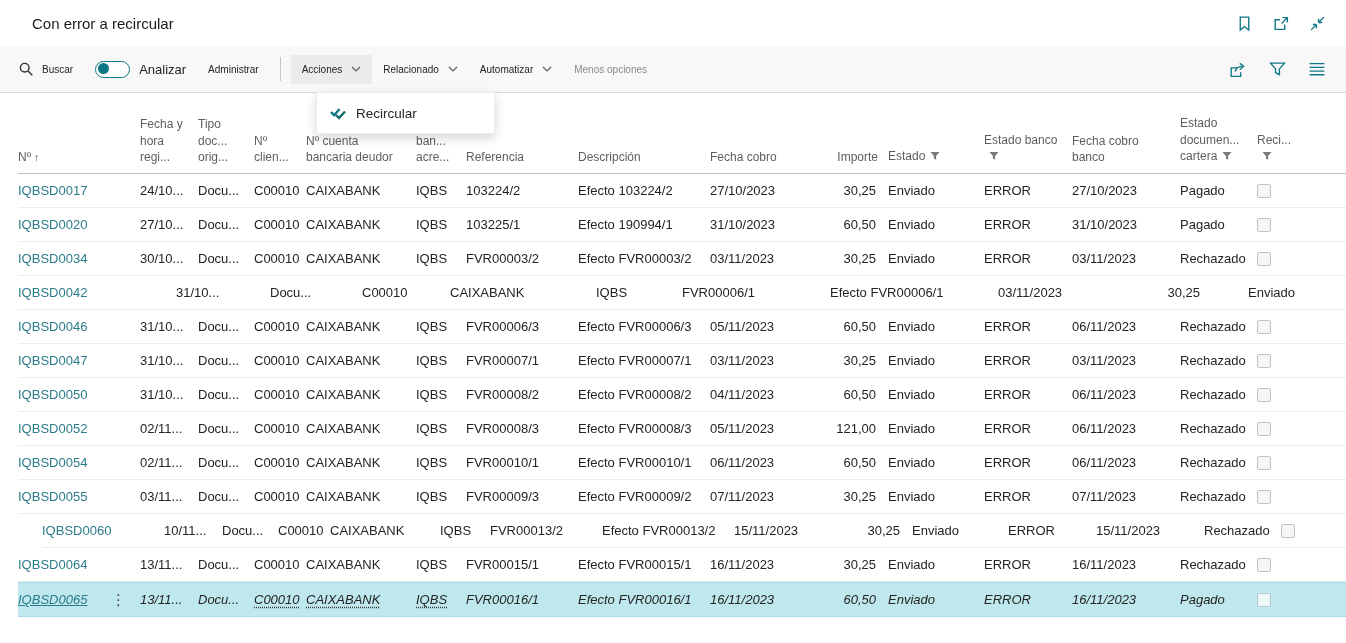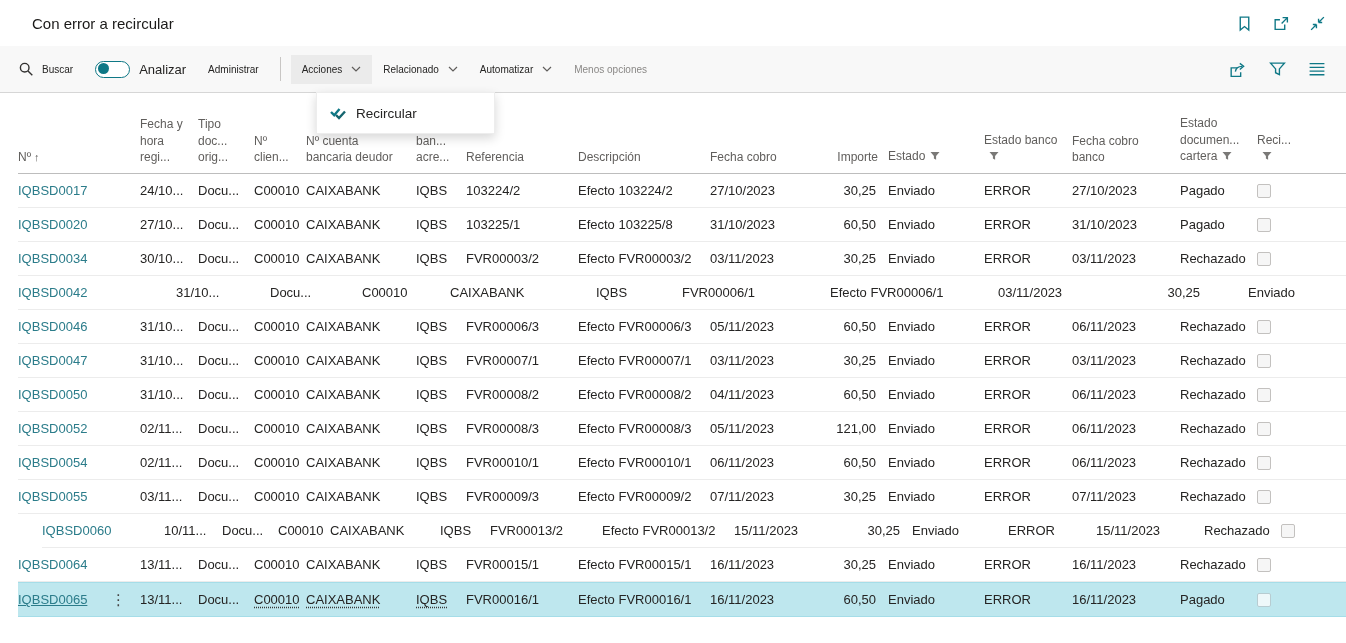--- a/index.html
+++ b/index.html
@@ -282,21 +282,21 @@
         <div class="td">
           <span>CAIXABANK</span>
         </div>
         <div class="td">
           <span>IQBS</span>
         </div>
         <div class="td">
           <span>103225/1</span>
         </div>
         <div class="td">
-          <span>Efecto 103225/8</span>
+          <span>Efecto 190994/1</span>
         </div>
         <div class="td">
           <span>31/10/2023</span>
         </div>
         <div class="td right">
           <span>60,50</span>
         </div>
         <div class="td">
           <span>Enviado</span>
         </div>
@@ -776,21 +776,21 @@
         <div class="td">
           <span>16/11/2023</span>
         </div>
         <div class="td">
           <span>Rechazado</span>
         </div>
         <div class="td">
           <span class="checkbox"></span>
         </div>
       </div>
-      <div class="trow data selected" style="grid-template-columns: 122px 58px 56px 52px 110px 50px 112px 132px 100px 78px 96px 88px 108px 77px 42px;">
+      <div class="trow data selected" style="grid-template-columns: 122px 58px 56px 52px 110px 50px 112px 132px 100px 78px 96px 88px 108px 77px 42px; font-style: italic;">
         <div class="td first">
           <span class="link">IQBSD0065</span>
           <span class="rowmenu">⋮</span>
         </div>
         <div class="td">
           <span>13/11...</span>
         </div>
         <div class="td">
           <span>Docu...</span>
         </div>

